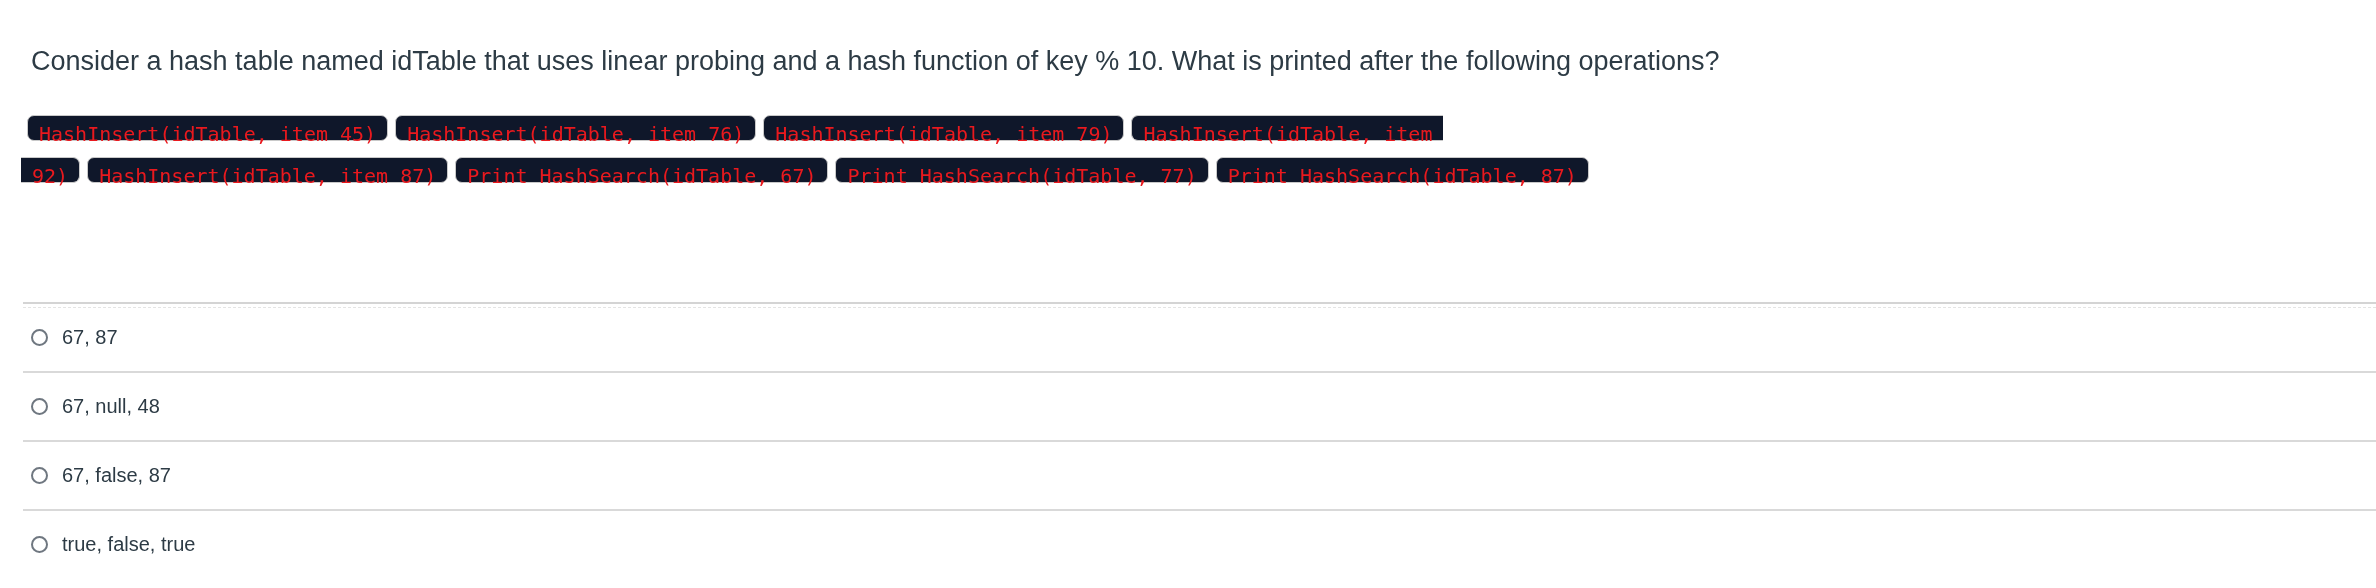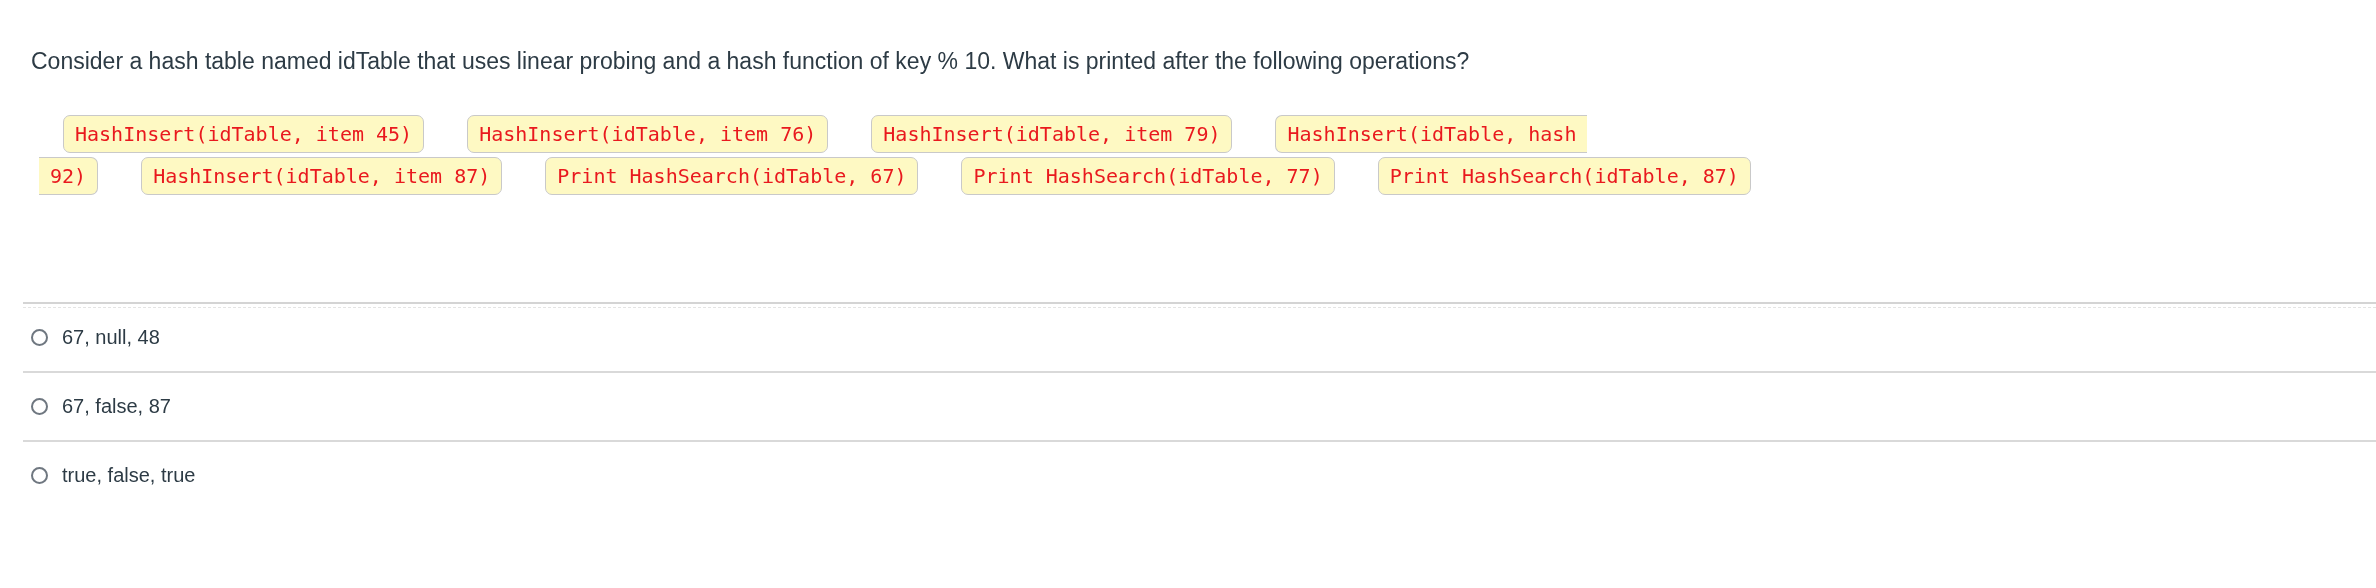--- a/index.html
+++ b/index.html
@@ -13,56 +13,55 @@
     position: relative;
     overflow: hidden;
     font-family: "Liberation Sans", sans-serif;
     color: #2D3B45;
   }
   .question-text {
     position: absolute;
     left: 31px;
     top: 44px;
     margin: 0;
-    font-size: 23px;
+    font-size: 27px;
     line-height: 34px;
     color: #2D3B45;
     white-space: nowrap;
   }
   .code-block {
     position: absolute;
     left: 0;
     right: 0;
     top: 115px;
   }
   .chip-row {
     display: flex;
     align-items: flex-start;
     gap: 7px;
     height: 38px;
     margin-bottom: 4px;
     overflow: hidden;
     white-space: nowrap;
   }
   .chip-row.row-0 { padding-left: 27px; }
-  .chip-row.row-1 { padding-left: 3px; }
+  .chip-row.row-1 { padding-left: 21px; }
   .chip {
     box-sizing: border-box;
     flex: 0 0 auto;
-    height: 38px;
+    height: 26px;
     line-height: 36px;
     padding: 0 11px;
-    background: #fef9c3;
+    background: #0f172a;
     border: 1px solid #c9c9c9;
     border-radius: 7px;
     font-family: "DejaVu Sans Mono", monospace;
     font-size: 20px;
     color: #e9191e;
     white-space: pre;
-    margin-left: 36px;
   }
   
   .chip-cut-right {
     border-right: none;
     border-top-right-radius: 0;
     border-bottom-right-radius: 0;
   }
   
   .chip-cut-left {
     border-left: none;
@@ -116,32 +115,36 @@
 
 <div>
 
   <p class="question-text">Consider a hash table named idTable that uses linear probing and a hash function of key % 10. What is printed after the following operations?</p>
 
   <div class="code-block">
     <div class="chip-row row-0">
       <code class="chip">HashInsert(idTable, item 45)</code>
       <code class="chip">HashInsert(idTable, item 76)</code>
       <code class="chip">HashInsert(idTable, item 79)</code>
-      <code class="chip chip-cut-right">HashInsert(idTable, hash</code>
+      <code class="chip chip-cut-right">HashInsert(idTable, item</code>
     </div>
     <div class="chip-row row-1">
       <code class="chip chip-cut-left">92)</code>
       <code class="chip">HashInsert(idTable, item 87)</code>
       <code class="chip">Print HashSearch(idTable, 67)</code>
       <code class="chip">Print HashSearch(idTable, 77)</code>
       <code class="chip">Print HashSearch(idTable, 87)</code>
     </div>
   </div>
 
   <div class="answers">
+    <div class="answer">
+      <span class="radio"></span>
+      <span class="answer-label">67, 87</span>
+    </div>
     <div class="answer">
       <span class="radio"></span>
       <span class="answer-label">67, null, 48</span>
     </div>
     <div class="answer">
       <span class="radio"></span>
       <span class="answer-label">67, false, 87</span>
     </div>
     <div class="answer">
       <span class="radio"></span>

